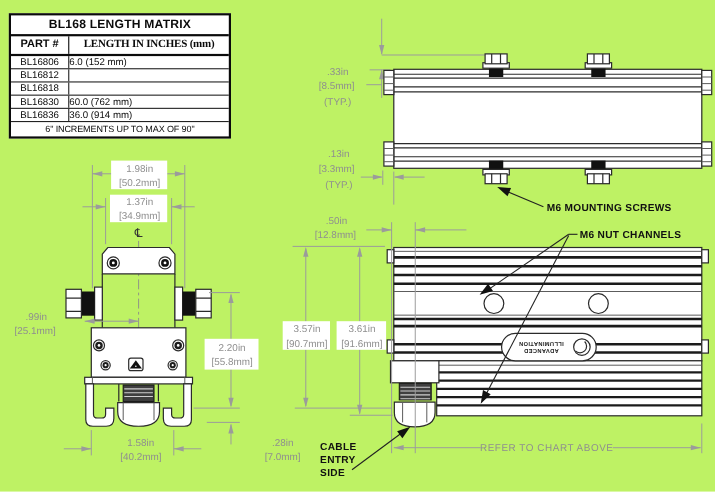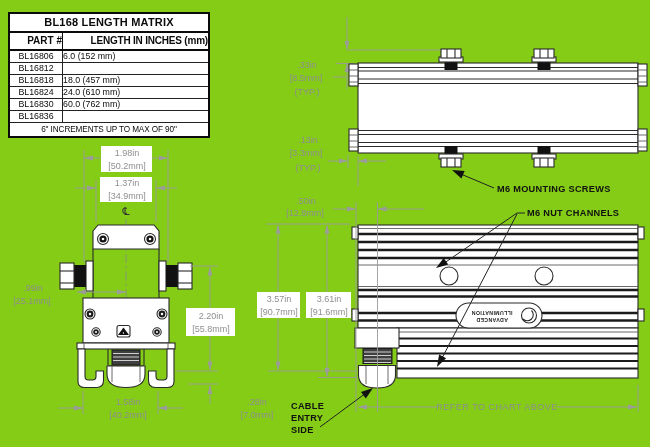--- a/index.html
+++ b/index.html
@@ -1,27 +1,27 @@
 <!DOCTYPE html>
 <html><head>
 <meta charset="utf-8">
 <style>
   html,body{margin:0;padding:0;background:#fff;}
-  .canvas{position:relative;width:650px;height:447px;background:#84cc16;overflow:hidden;
+  .canvas{position:relative;width:650px;height:447px;background:#bef264;overflow:hidden;
           font-family:"Liberation Sans",sans-serif;}
   .drawing{position:absolute;left:0;top:0;}
 
   
   .lm-table{position:absolute;left:8px;top:12px;width:198px;border:2px solid #0b0b0b;
             background:#fff;color:#0b0b0b;}
   .lm-title{height:17px;line-height:17px;text-align:center;font-weight:bold;font-size:11px;
             letter-spacing:.2px;border-bottom:2px solid #0b0b0b;}
   .lm-head{display:flex;border-bottom:2px solid #0b0b0b;font-weight:bold;font-size:10px;}
-  .lm-head .c1{width:52px;border-right:1.5px solid #0b0b0b;text-align:right;line-height:16px;height:16px;}
-  .lm-head .c2{flex:1;text-align:right;line-height:16px;height:16px;letter-spacing:-0.2px;}
+  .lm-head .c1{width:52px;border-right:1.5px solid #0b0b0b;text-align:center;line-height:16px;height:16px;}
+  .lm-head .c2{flex:1;text-align:center;line-height:16px;height:16px;letter-spacing:-0.2px;font-family:Liberation Serif, serif;}
   .lm-row{display:flex;border-bottom:1px solid #222;font-size:8.8px;height:11px;line-height:11px;}
   .lm-row .c1{width:52px;border-right:1px solid #222;text-align:center;}
   .lm-row .c2{flex:1;}
   .lm-foot{height:13px;line-height:13px;text-align:center;font-size:8.2px;letter-spacing:-0.1px;}
 
   
   .ln{stroke:#2b2b2b;stroke-width:1.1;fill:none;}
   .lnf{stroke:#2b2b2b;stroke-width:1.1;fill:#fff;}
   .thin{stroke:#5a5a5a;stroke-width:0.9;fill:none;}
   .thick{stroke:#1b1b1b;stroke-width:2.4;fill:none;}
@@ -51,32 +51,28 @@
     </div>
     <div class="lm-row">
       <div class="c1">BL16806</div>
       <div class="c2">6.0 (152 mm)</div>
     </div>
     <div class="lm-row">
       <div class="c1">BL16812</div>
     </div>
     <div class="lm-row">
       <div class="c1">BL16818</div>
-      <div class="c2">18.0 (457 mm)</div>
-    </div>
-    <div class="lm-row">
-      <div class="c1">BL16824</div>
-      <div class="c2">24.0 (610 mm)</div>
     </div>
     <div class="lm-row">
       <div class="c1">BL16830</div>
       <div class="c2">60.0 (762 mm)</div>
     </div>
     <div class="lm-row">
       <div class="c1">BL16836</div>
+      <div class="c2">36.0 (914 mm)</div>
     </div>
     <div class="lm-foot">6" INCREMENTS UP TO MAX OF 90"</div>
   </div>
 
   <svg class="drawing" width="650" height="447" viewBox="0 0 650 447">
 
     <g>
 
       <g>
         <line class="dim" x1="347" y1="17" x2="347" y2="49"></line>

